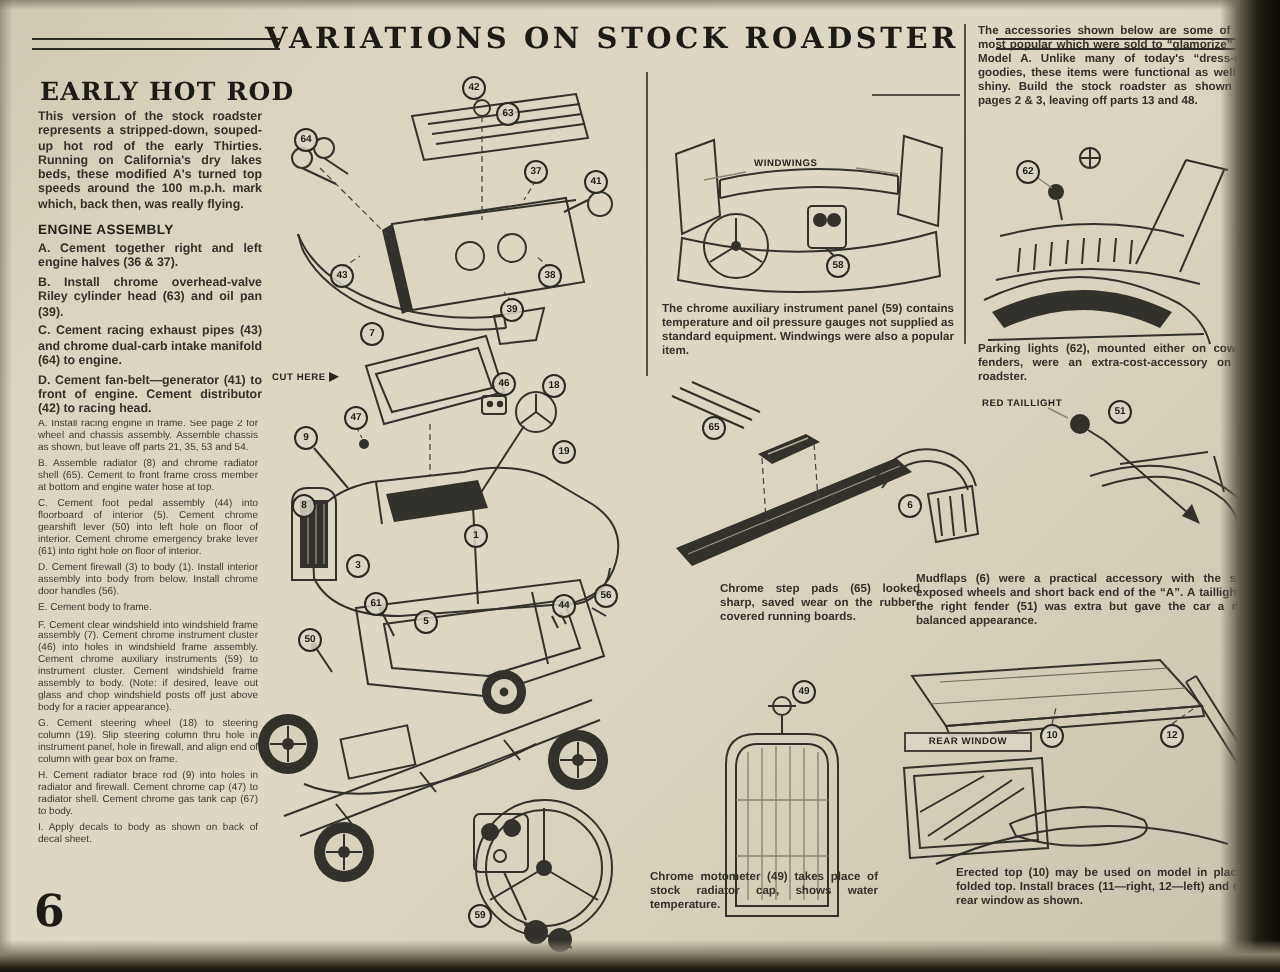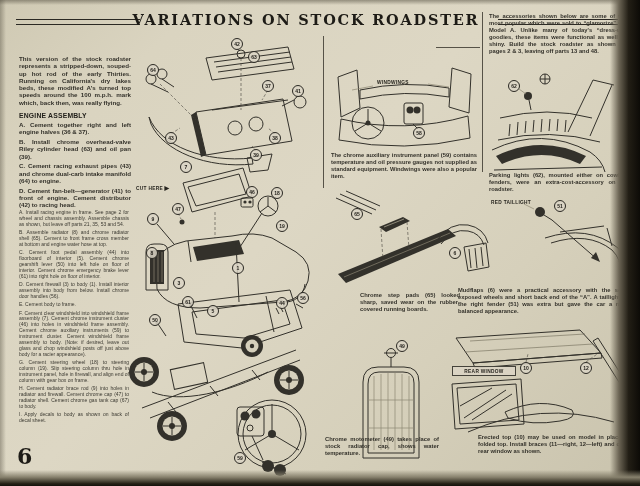--- a/index.html
+++ b/index.html
@@ -241,20 +241,21 @@
   </svg>
 
   <div class="abs rule2" style="left:16px;top:19px;width:124px;"></div>
   <div class="abs rule2" style="left:498px;top:19px;width:120px;"></div>
   <div class="abs title">VARIATIONS ON STOCK ROADSTER</div>
 
   <div class="abs vrule" style="left:323px;top:36px;height:152px;"></div>
   <div class="abs vrule" style="left:482px;top:12px;height:160px;"></div>
   <div class="abs hrule" style="left:436px;top:47px;width:44px;"></div>
 
+  <div class="abs hdg" style="left:20px;top:38px;">EARLY HOT ROD</div>
   <div class="abs txt" style="left:19px;top:55px;width:112px;">This version of the stock roadster represents a stripped-down, souped-up hot rod of the early Thirties. Running on California's dry lakes beds, these modified A's turned top speeds around the 100 m.p.h. mark which, back then, was really flying.</div>
   <div class="abs subhdg" style="left:19px;top:112px;">ENGINE ASSEMBLY</div>
   <div class="abs txt steps" style="left:19px;top:121px;width:112px;">
     <p>A. Cement together right and left engine halves (36 &amp; 37).</p>
     <p>B. Install chrome overhead-valve Riley cylinder head (63) and oil pan (39).</p>
     <p>C. Cement racing exhaust pipes (43) and chrome dual-carb intake manifold (64) to engine.</p>
     <p>D. Cement fan-belt—generator (41) to front of engine. Cement distributor (42) to racing head.</p>
   </div>
   <div class="abs fine" style="left:19px;top:210px;width:110px;height:232px;overflow:hidden;">
     <p>A. Install racing engine in frame. See page 2 for wheel and chassis assembly. Assemble chassis as shown, but leave off parts 21, 35, 53 and 54.</p>

